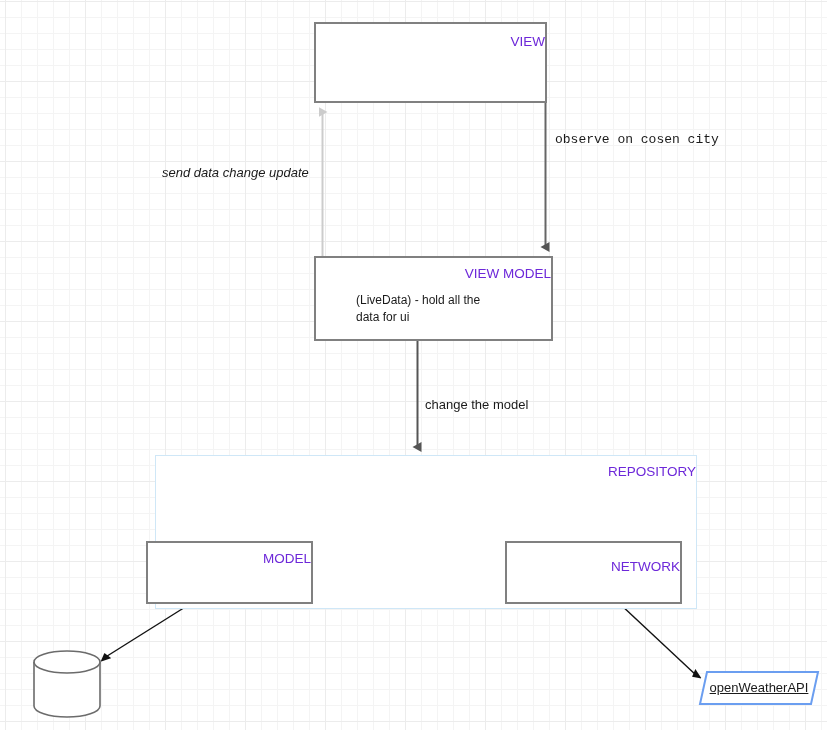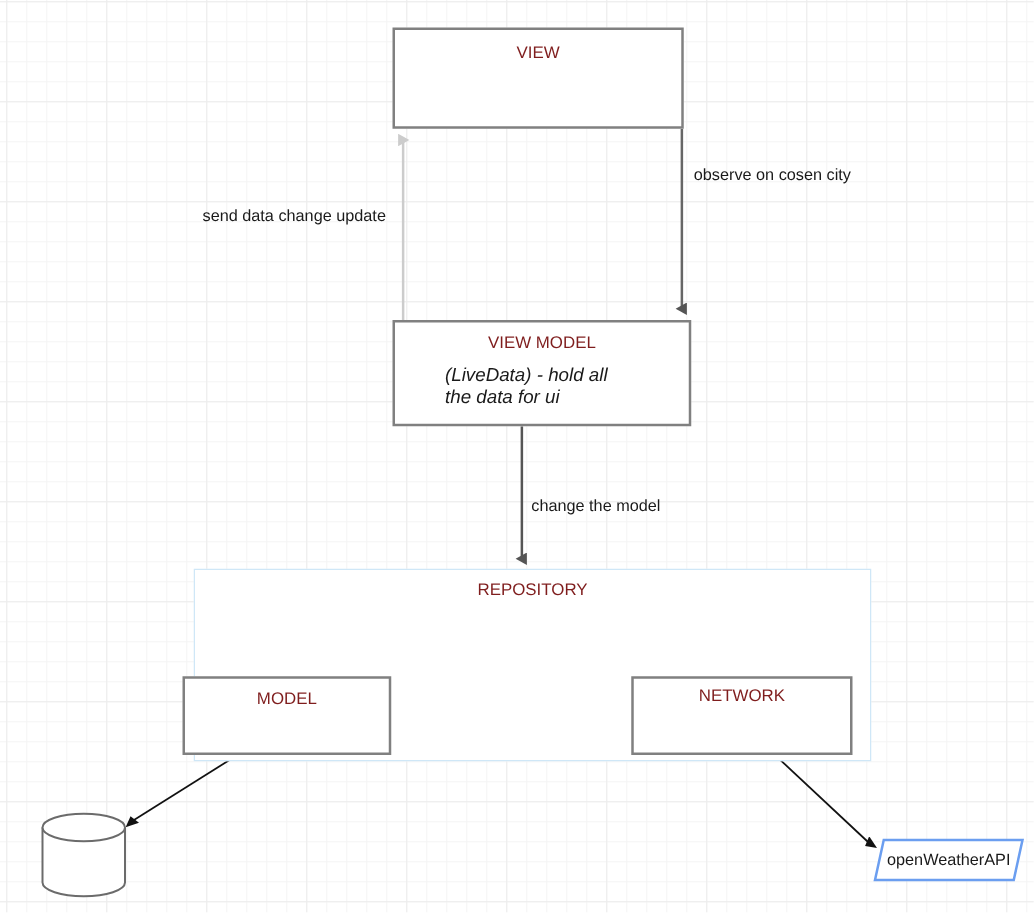--- a/index.html
+++ b/index.html
@@ -32,30 +32,29 @@
   }
   .node {
     position: absolute;
     box-sizing: border-box;
     background: #ffffff;
   }
   .box {
     border: 2px solid #808080;
   }
   .node-title {
-    text-align: center;
+    text-align: right;
     font-size: 13.5px;
-    color: #7f1d1d;
+    color: #6d28d9;
     line-height: 16px;
   }
   .node-sub {
-    font-size: 15px;
+    font-size: 12px;
     color: #1a1a1a;
     line-height: 17px;
-    font-style: italic;
   }
 
   
   #view-node {
     left: 314px;
     top: 22px;
     width: 233px;
     height: 81px;
   }
   #view-node .node-title { padding-top: 10px; }
@@ -92,21 +91,21 @@
   }
   #model-node .node-title { padding-top: 8px; }
 
   
   #network-node {
     left: 505px;
     top: 541px;
     width: 177px;
     height: 63px;
   }
-  #network-node .node-title { padding-top: 6px; }
+  #network-node .node-title { padding-top: 16px; }
 
   
   #retrofit-node {
     left: 527px;
     top: 567px;
     width: 132px;
     height: 28px;
     border: 1.5px solid #6b6b6b;
     border-radius: 16px / 14px;
   }
@@ -119,31 +118,32 @@
   #openweather-label {
     position: absolute;
     left: 700px;
     top: 672px;
     width: 118px;
     height: 32px;
     font-size: 13px;
     color: #1a1a1a;
     line-height: 32px;
     text-align: center;
+    text-decoration: underline;
   }
 
   
   .edge-label {
     position: absolute;
     font-size: 13px;
     color: #1a1a1a;
     white-space: nowrap;
   }
-  #label-send-data { left: 162px; top: 165px; }
-  #label-observe   { left: 555px; top: 132px; }
+  #label-send-data { left: 162px; top: 165px; font-style: italic; }
+  #label-observe   { left: 555px; top: 132px; font-family: Liberation Mono, monospace; }
   #label-update    { left: 425px; top: 397px; }
 </style>
 </head>
 <body>
 
 <div id="canvas">
 
   <svg class="svg-layer" viewBox="0 0 827 730" xmlns="http://www.w3.org/2000/svg">
     <defs>
       <marker id="arrow-dark" markerWidth="10" markerHeight="10" refX="5" refY="4" orient="auto" markerUnits="userSpaceOnUse">

